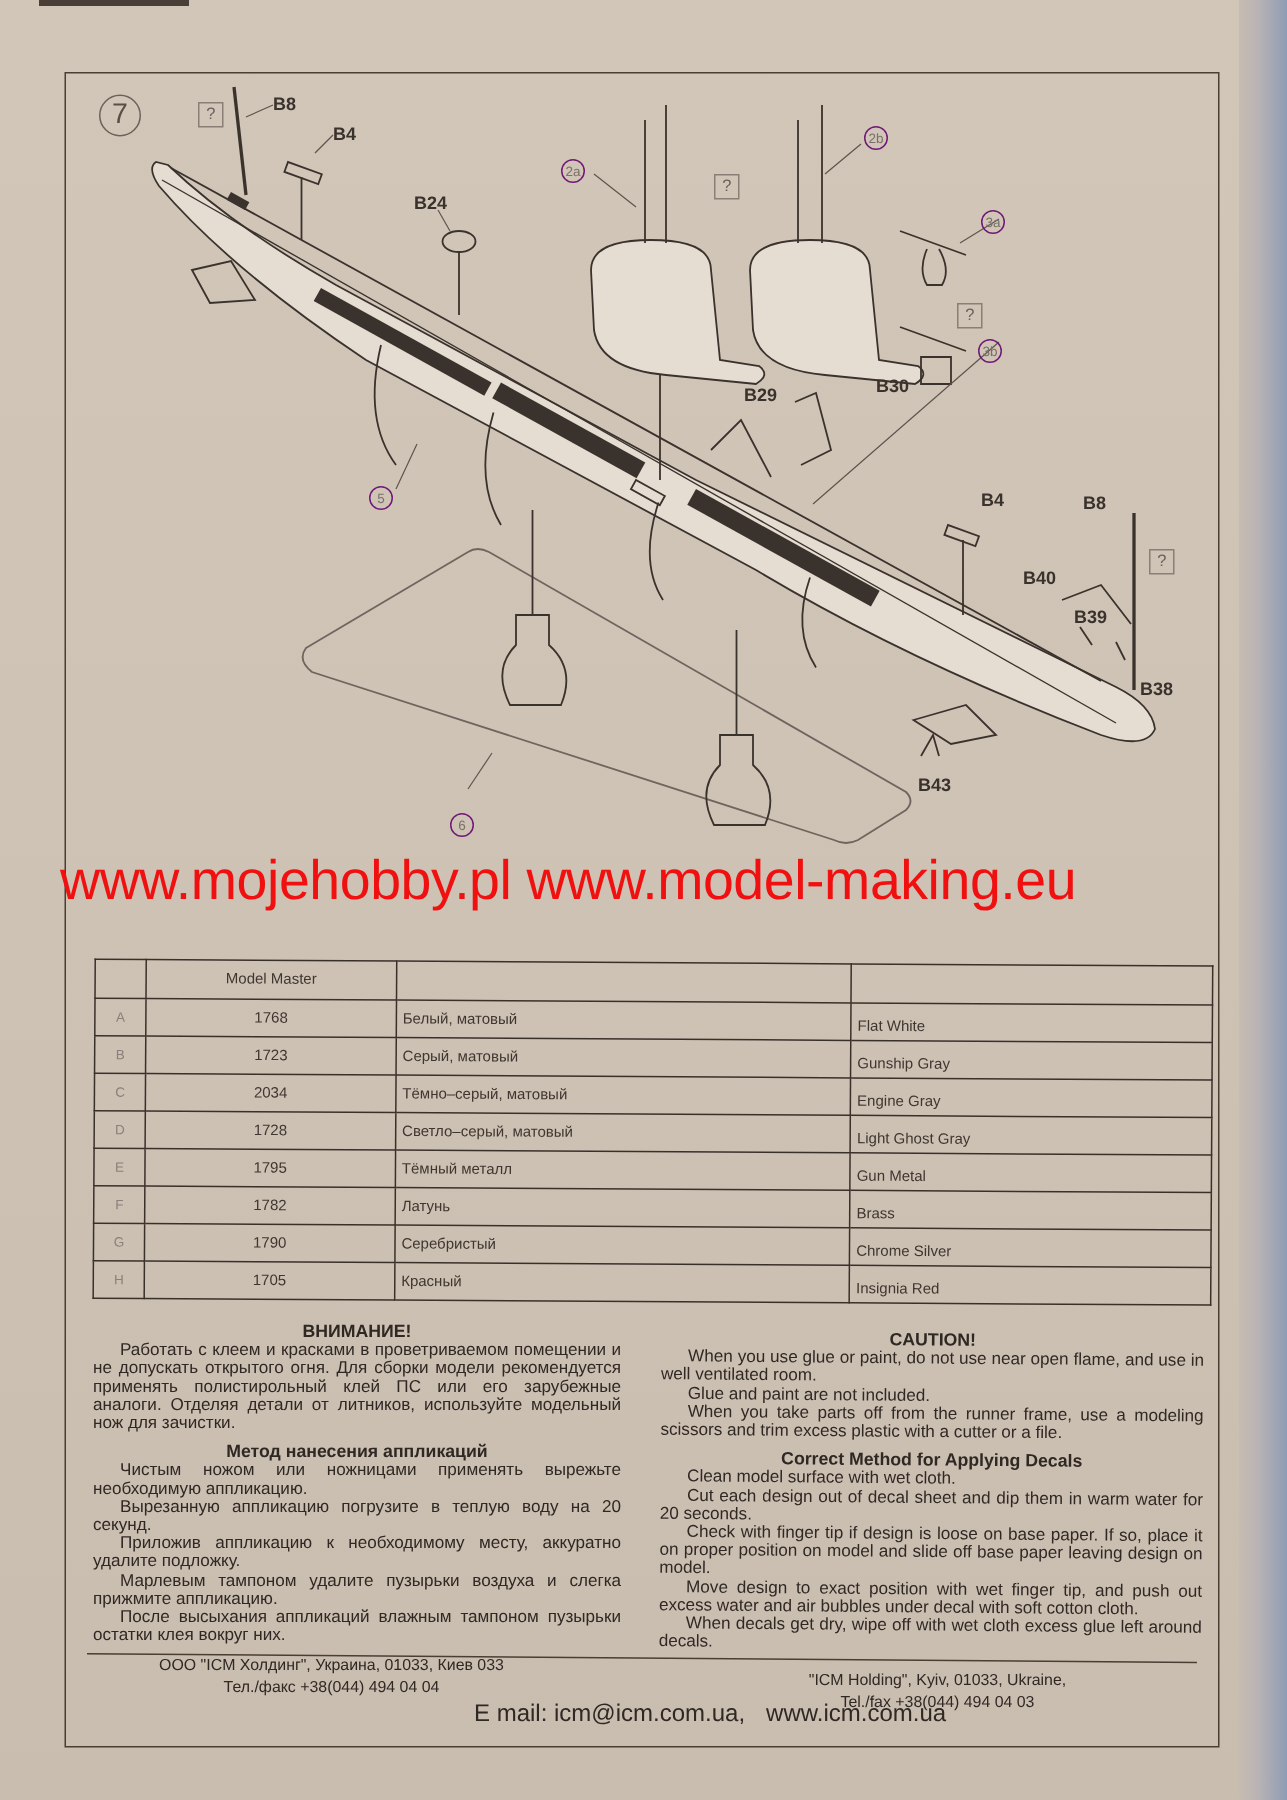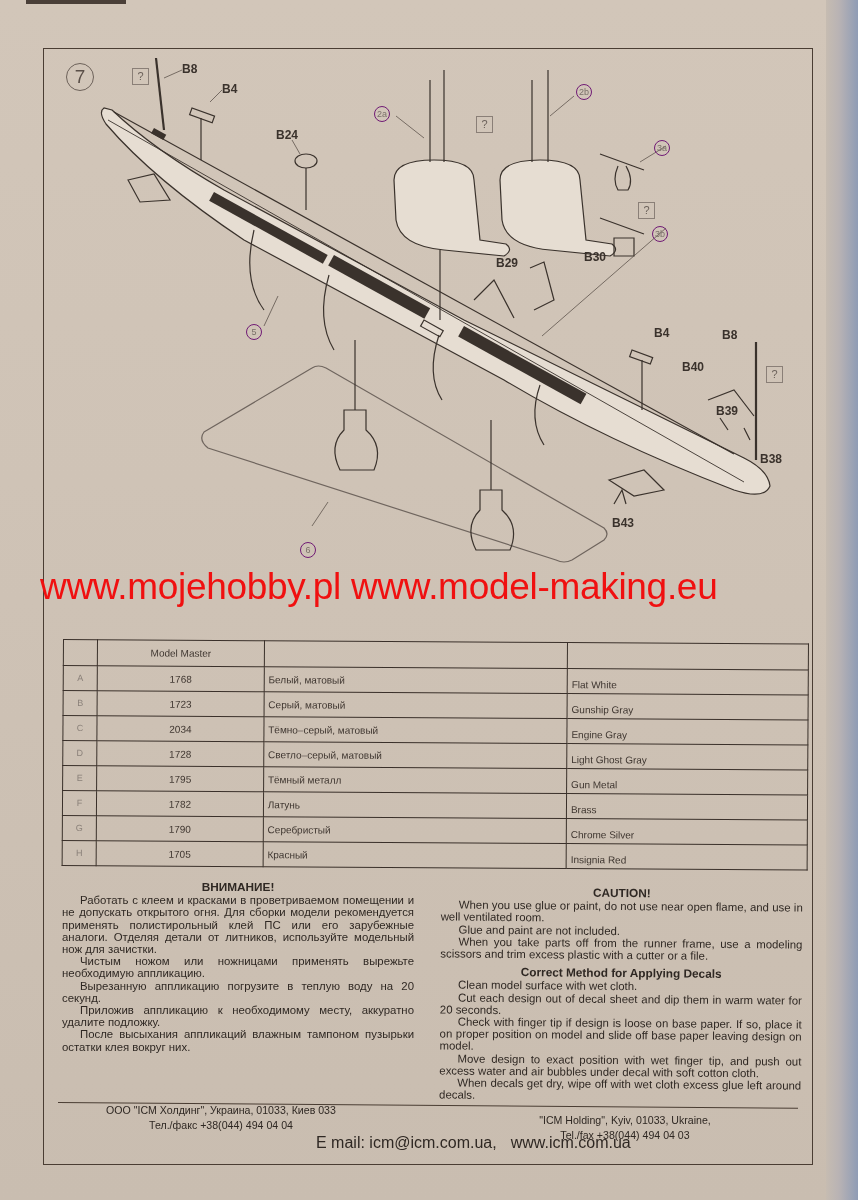--- a/index.html
+++ b/index.html
@@ -149,21 +149,21 @@
     </g>
   </svg>
 
   <span class="lbl" style="left:138px;top:12px;">B8</span>
   <span class="lbl" style="left:178px;top:32px;">B4</span>
   <span class="lbl" style="left:232px;top:78px;">B24</span>
   <span class="lbl" style="left:440px;top:206px;margin-left:12px;">B29</span>
   <span class="lbl" style="left:540px;top:200px;">B30</span>
   <span class="lbl" style="left:610px;top:276px;">B4</span>
   <span class="lbl" style="left:678px;top:278px;">B8</span>
-  <span class="lbl" style="left:638px;top:310px;text-align:center;">B40</span>
+  <span class="lbl" style="left:638px;top:328px;text-align:center;">B40</span>
   <span class="lbl" style="left:632px;top:354px;margin-left:40px;">B39</span>
   <span class="lbl" style="left:716px;top:402px;">B38</span>
   <span class="lbl" style="left:568px;top:466px;">B43</span>
 
   <span class="subref" style="left:330px;top:56px;">2a</span>
   <span class="subref" style="left:532px;top:34px;">2b</span>
   <span class="subref" style="left:610px;top:90px;">3a</span>
   <span class="subref" style="left:608px;top:176px;text-align:center;">3b</span>
   <span class="subref" style="left:202px;top:274px;">5</span>
   <span class="subref" style="left:256px;top:492px;">6</span>
@@ -231,23 +231,25 @@
     <td class="code">1705</td>
     <td class="ru">Красный</td>
     <td class="en">Insignia Red</td>
   </tr>
 </tbody>
   </table>
 
 <div class="col-ru">
   <div class="head-t">ВНИМАНИЕ!</div>
   <div class="para">Работать с клеем и красками в проветриваемом помещении и не допускать открытого огня. Для сборки модели рекомендуется применять полистирольный клей ПС или его зарубежные аналоги. Отделяя детали от литников, используйте модельный нож для зачистки.</div>
+  <div class="head-t sub-head">Метод нанесения аппликаций</div>
   <div class="para">Чистым ножом или ножницами применять вырежьте необходимую аппликацию.</div>
   <div class="para">Вырезанную аппликацию погрузите в теплую воду на 20 секунд.</div>
   <div class="para">Приложив аппликацию к необходимому месту, аккуратно удалите подложку.</div>
+  <div class="para">Марлевым тампоном удалите пузырьки воздуха и слегка прижмите аппликацию.</div>
   <div class="para">После высыхания аппликаций влажным тампоном пузырьки остатки клея вокруг них.</div>
 </div>
 
 <div class="col-en">
   <div class="head-t">CAUTION!</div>
   <div class="para">When you use glue or paint, do not use near open flame, and use in well ventilated room.</div>
   <div class="para">Glue and paint are not included.</div>
   <div class="para">When you take parts off from the runner frame, use a modeling scissors and trim excess plastic with a cutter or a file.</div>
   <div class="head-t sub-head">Correct Method for Applying Decals</div>
   <div class="para">Clean model surface with wet cloth.</div>

